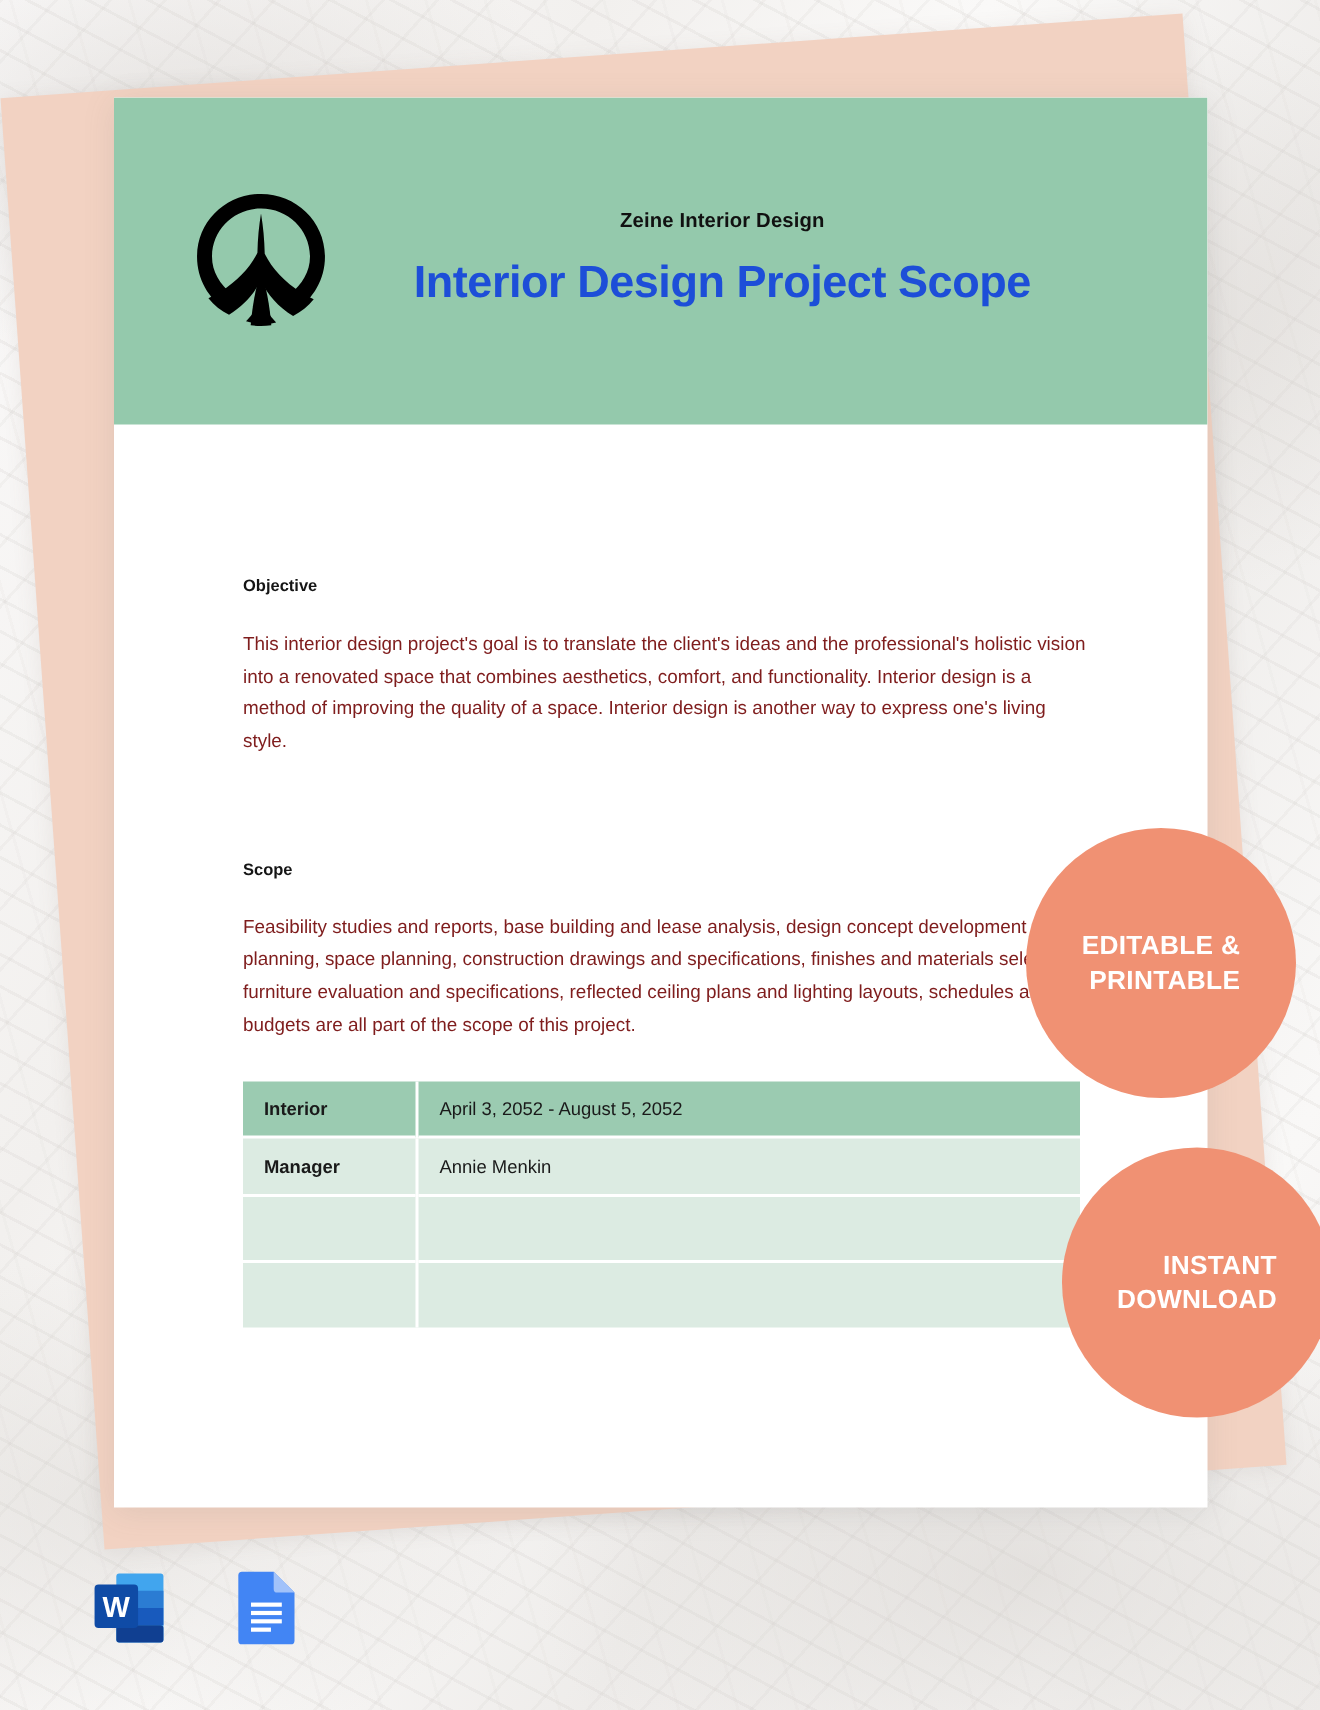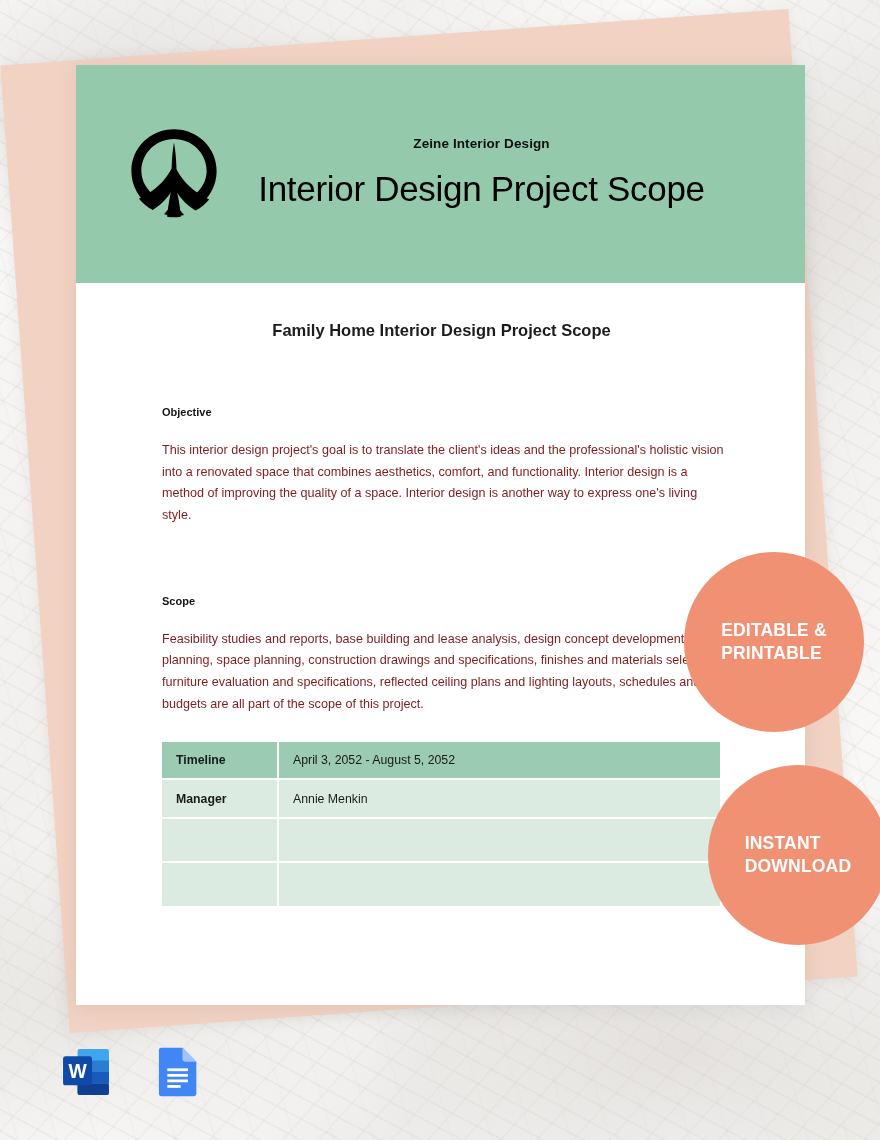--- a/index.html
+++ b/index.html
@@ -85,23 +85,23 @@
     padding-right: 30px;
   }
   .brand-name {
     font-size: 13.5px;
     font-weight: bold;
     color: #111;
     letter-spacing: .1px;
     margin-bottom: 16px;
   }
   .doc-title {
-    font-size: 35px;
-    font-weight: normal;
-    color: #000000;
+    font-size: 30px;
+    font-weight: bold;
+    color: #1d4ed8;
     line-height: 1.28;
     letter-spacing: -.3px;
   }
 
   
   .doc-body {
     padding: 36px 62px 0 86px;
   }
   .subject-title {
     text-align: center;
@@ -153,21 +153,21 @@
 
   
   .badge {
     position: absolute;
     border-radius: 50%;
     background: #f09173;
     color: #ffffff;
     display: flex;
     align-items: center;
     justify-content: center;
-    text-align: left;
+    text-align: right;
     font-weight: bold;
     line-height: 1.3;
     letter-spacing: .2px;
   }
   #badge-editable {
     left: 684px; top: 552px;
     width: 180px; height: 180px;
     font-size: 17.5px;
   }
   #badge-instant {
@@ -205,32 +205,31 @@
       </svg>
     </div>
     <div class="header-text">
       <div class="brand-name">Zeine Interior Design</div>
       <div class="doc-title">Interior Design Project Scope</div>
     </div>
   </div>
 
   <div class="doc-body">
 
-    <div class="subject-title">Family Home Interior Design Project Scope</div>
 
     <h2 class="section-heading first">Objective</h2>
     <p class="body-para">This interior design project's goal is to translate the client's ideas and the professional's holistic vision into a renovated space that combines aesthetics, comfort, and functionality. Interior design is a method of improving the quality of a space. Interior design is another way to express one's living style.</p>
 
     <h2 class="section-heading">Scope</h2>
     <p class="body-para">Feasibility studies and reports, base building and lease analysis, design concept development and planning, space planning, construction drawings and specifications, finishes and materials selection, furniture evaluation and specifications, reflected ceiling plans and lighting layouts, schedules and budgets are all part of the scope of this project.</p>
 
     <table class="info-table">
       <tbody>
         <tr class="head-row">
-          <td class="label-col">Timeline</td>
+          <td class="label-col">Interior</td>
           <td>April 3, 2052 - August 5, 2052</td>
         </tr>
         <tr class="data-row">
           <td class="label-col">Manager</td>
           <td>Annie Menkin</td>
         </tr>
         <tr class="filler-row">
           <td class="label-col"></td>
           <td></td>
         </tr>

